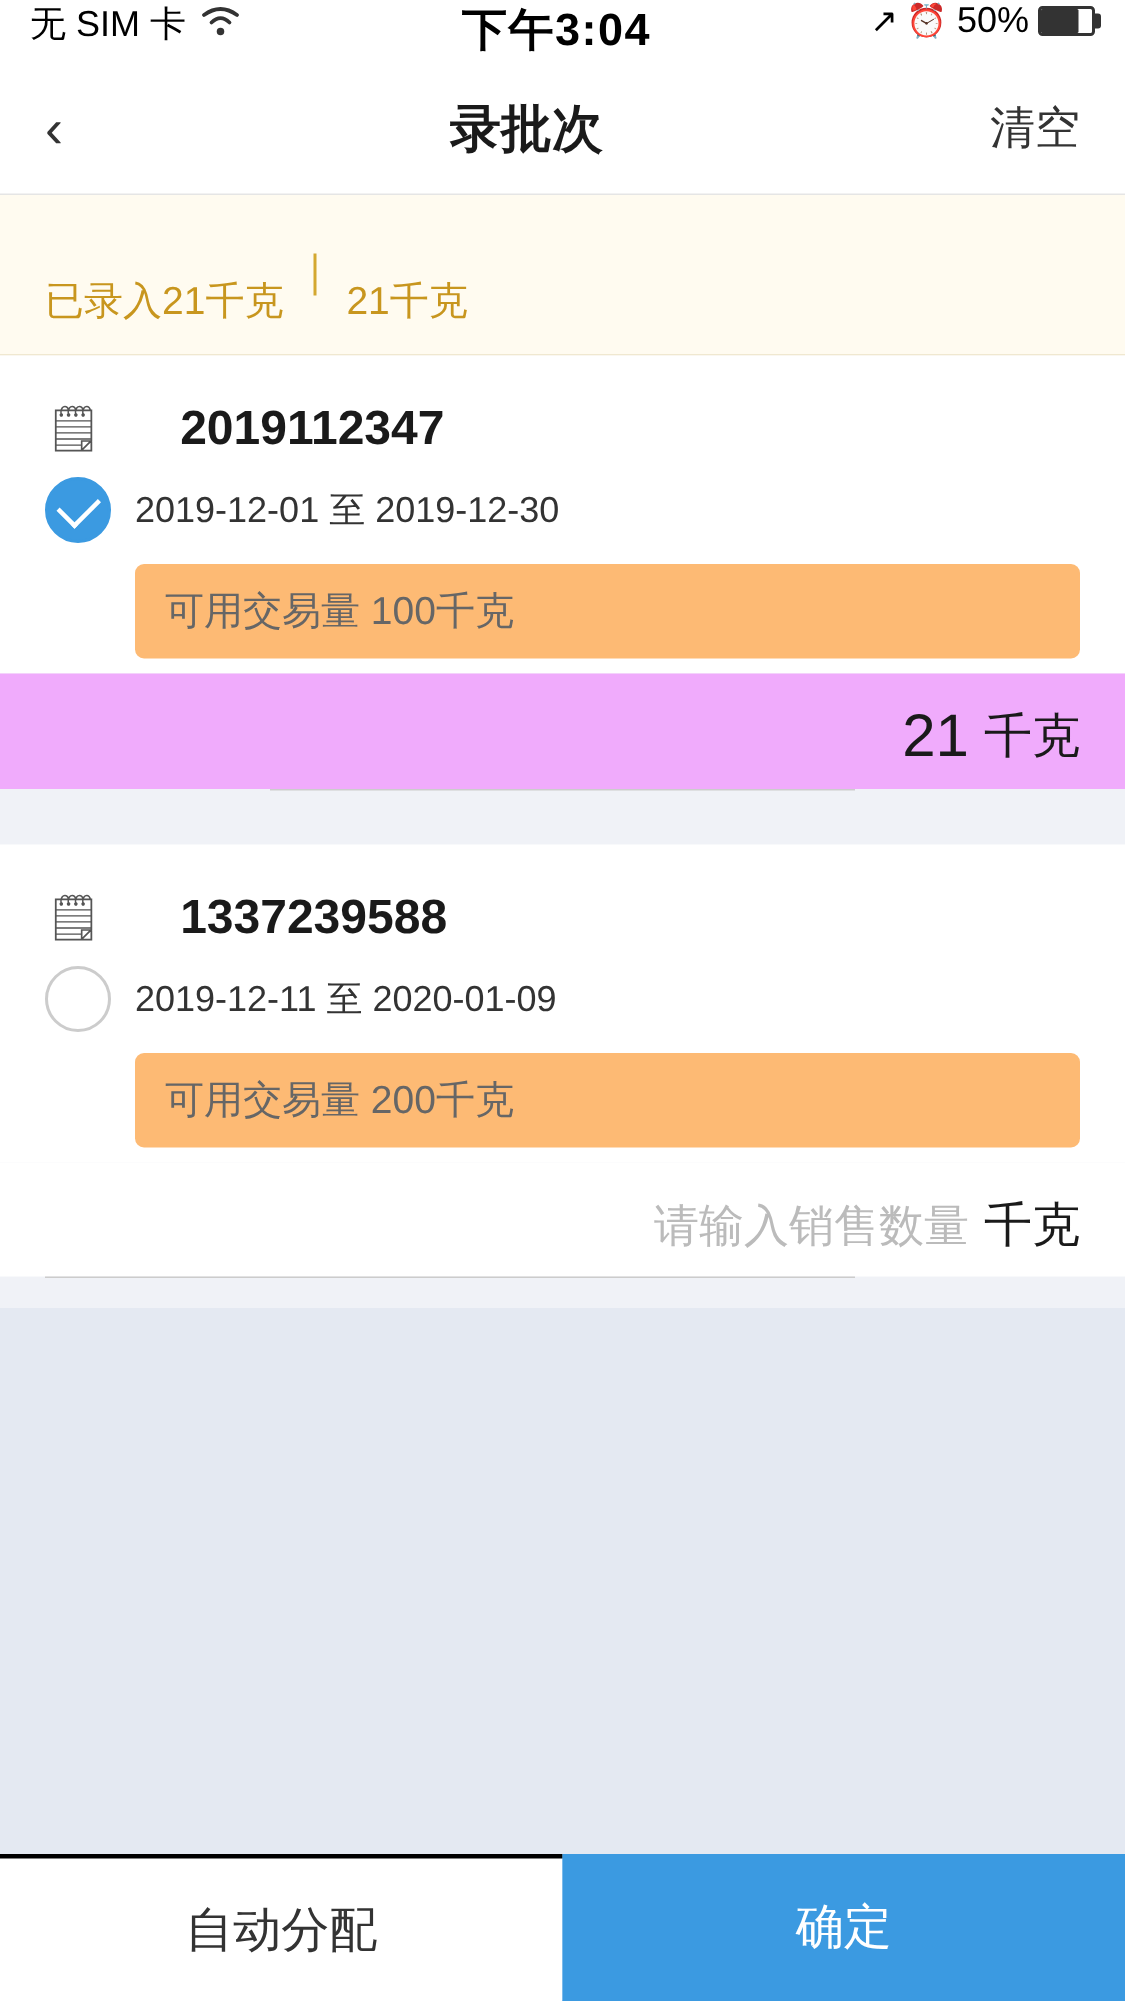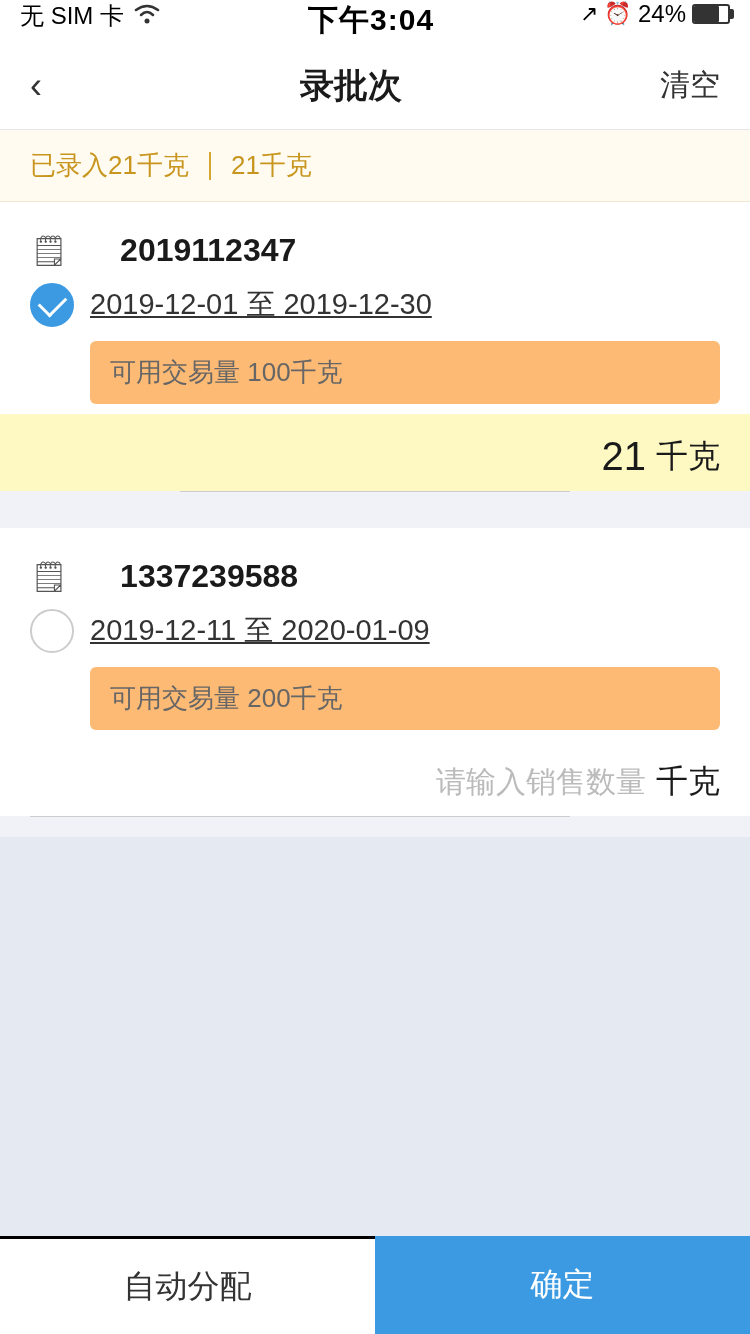--- a/index.html
+++ b/index.html
@@ -72,20 +72,21 @@
       background: #fffbf0;
       padding: 18px 30px;
       display: flex;
       align-items: center;
       gap: 0;
       border-bottom: 1px solid #f0e8d0;
     }
     .info-banner-text {
       font-size: 26px;
       color: #c8961e;
+      margin-top: 35px;
     }
     .info-banner-divider {
       width: 2px;
       height: 28px;
       background: #d4a830;
       margin: 0 20px;
     }
 
     
     .card {
@@ -134,41 +135,40 @@
     }
     .radio-btn.checked::after {
       content: '';
       width: 22px;
       height: 14px;
       border-left: 3px solid #fff;
       border-bottom: 3px solid #fff;
       transform: rotate(-45deg) translate(2px, -2px);
     }
     .date-range {
-      font-size: 29px;
+      font-size: 24px;
       color: #333;
-      text-decoration: underline;
     }
 
     .avail-box {
       background: #fdba74;
       border-radius: 6px;
       padding: 14px 20px;
       font-size: 26px;
       color: #666;
       margin-left: 60px;
     }
 
     
     .quantity-row {
       display: flex;
-      align-items: center;
+      align-items: flex-start;
       justify-content: flex-end;
       padding: 20px 30px 12px 30px;
-      background: #fef9c3;
+      background: #f0abfc;
       gap: 10px;
     }
     .quantity-value {
       font-size: 40px;
       font-weight: 500;
       color: #1a1a1a;
     }
     .quantity-unit {
       font-size: 32px;
       color: #1a1a1a;
@@ -257,21 +257,21 @@
         <circle cx="15" cy="19" r="2.5" fill="#333"></circle>
         <path d="M9 13 Q15 7 21 13" stroke="#333" stroke-width="2.5" fill="none" stroke-linecap="round"></path>
         <path d="M4 8 Q15 0 26 8" stroke="#333" stroke-width="2.5" fill="none" stroke-linecap="round"></path>
       </svg>
     </span>
   </div>
   <div class="status-center">下午3:04</div>
   <div class="status-right">
     <span style="font-size:22px;">↗</span>
     <span style="font-size:22px;">⏰</span>
-    <span>24%</span>
+    <span>50%</span>
     <span style="display:inline-block;width:38px;height:20px;border:2px solid #333;border-radius:3px;position:relative;">
       <span style="display:block;width:75%;height:100%;background:#333;border-radius:1px;"></span>
       <span style="position:absolute;right:-6px;top:50%;transform:translateY(-50%);width:4px;height:10px;background:#333;border-radius:0 2px 2px 0;"></span>
     </span>
   </div>
 </div>
 
 <div class="nav-bar">
   <span class="nav-back">‹</span>
   <span class="nav-title">录批次</span>

